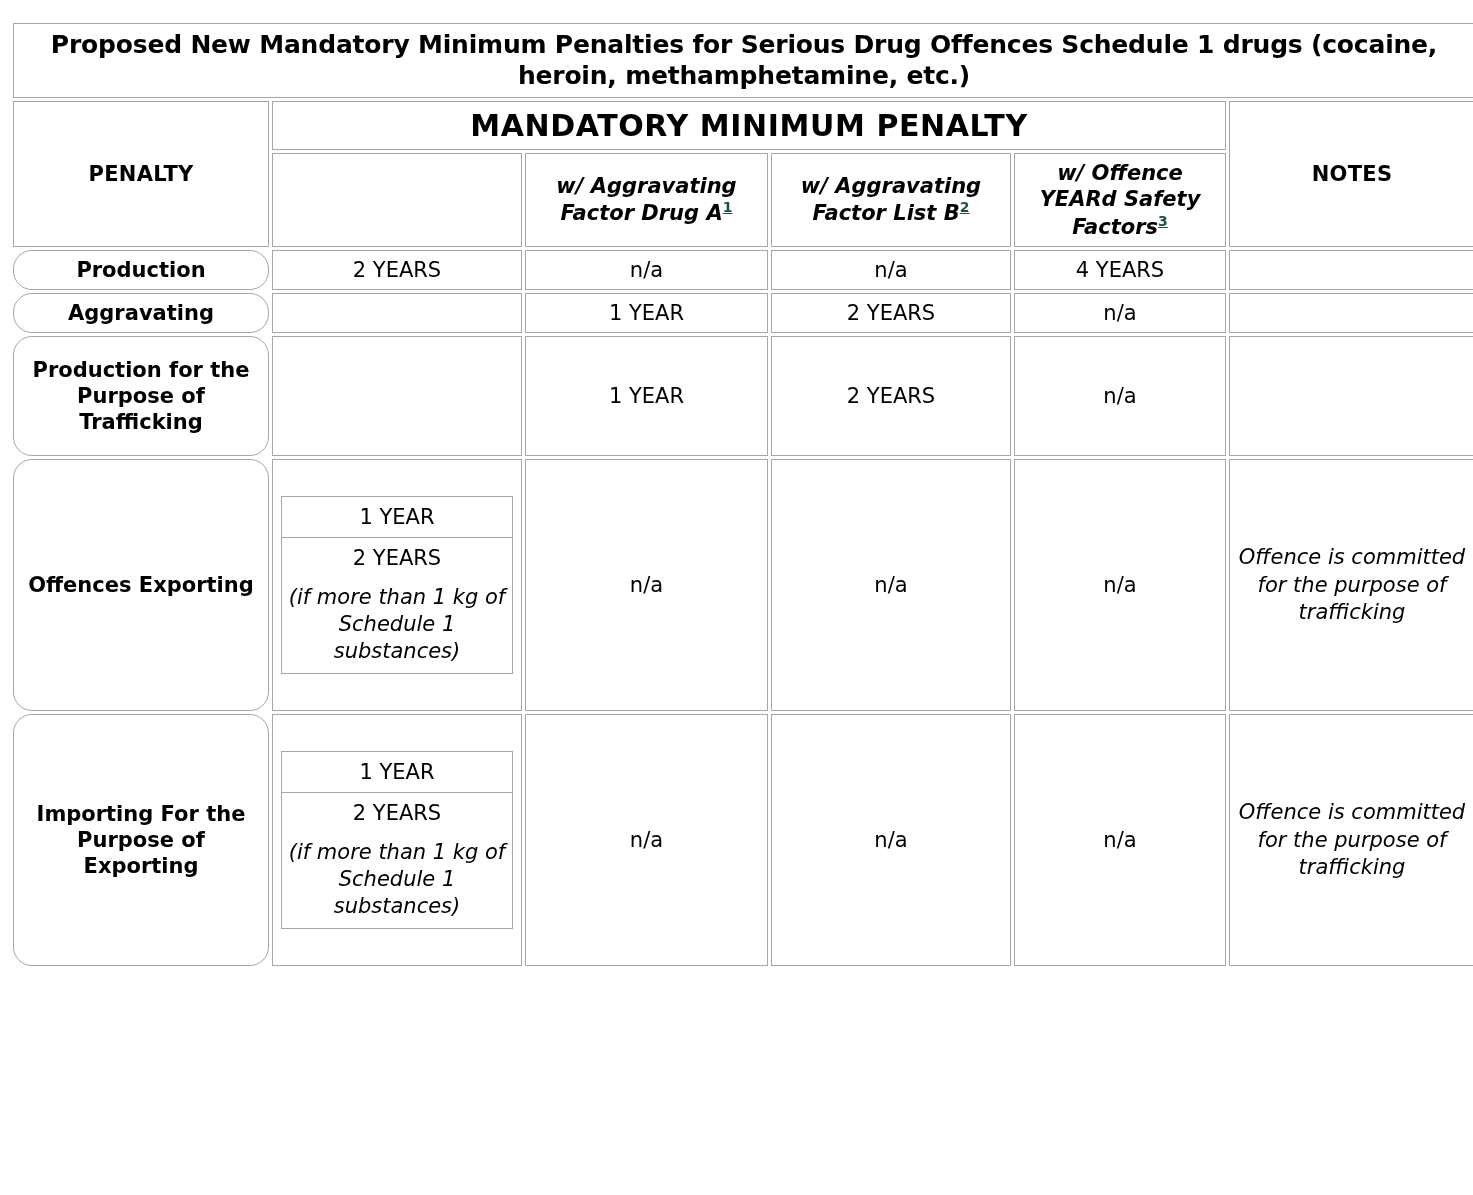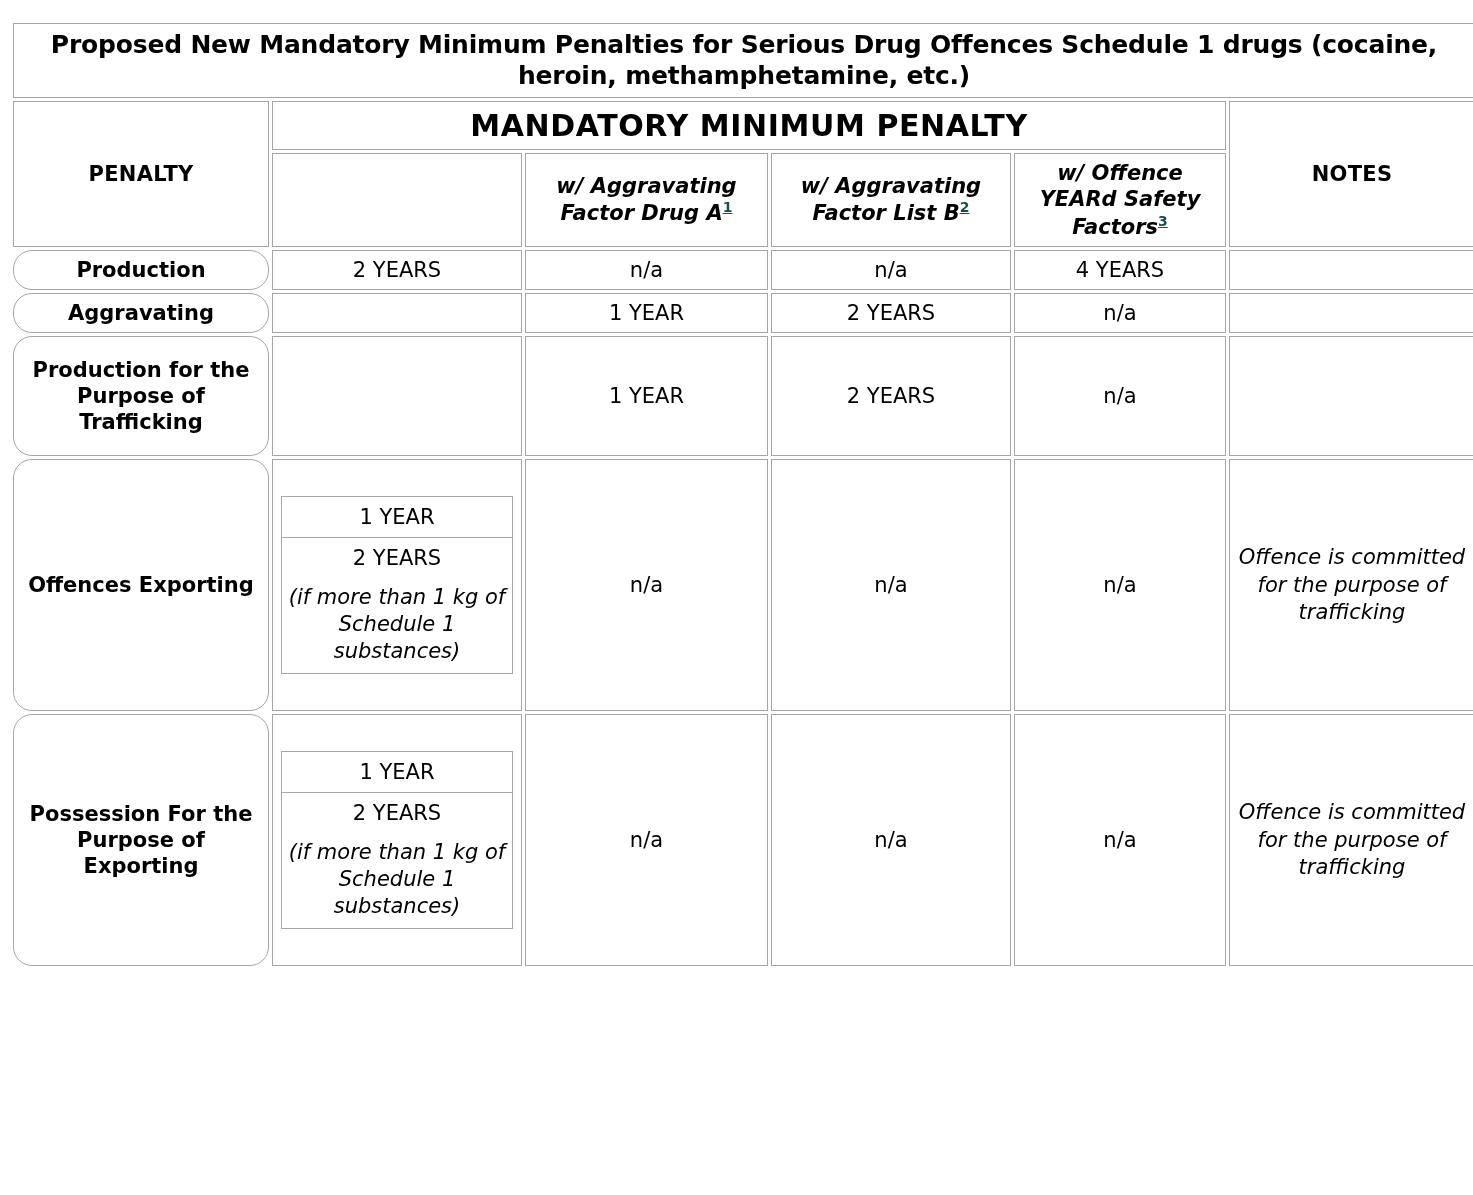--- a/index.html
+++ b/index.html
@@ -211,21 +211,21 @@
             </tbody>
           </table>
         </td>
         <td class="value">n/a</td>
         <td class="value">n/a</td>
         <td class="value">n/a</td>
         <td class="notes-text">Offence is committed for the purpose of trafficking</td>
       </tr>
 
       <tr style="height:252px">
-        <td class="offence-label">Possession For the Purpose of Exporting</td>
+        <td class="offence-label">Importing For the Purpose of Exporting</td>
         <td class="nested-host">
           <table class="sub">
             <tbody>
               <tr>
                 <td class="sub-top">1 YEAR</td>
               </tr>
               <tr>
                 <td>
                   <span>2 YEARS</span>
                   <span class="sub-qualifier">(if more than 1 kg of Schedule 1 substances)</span>

